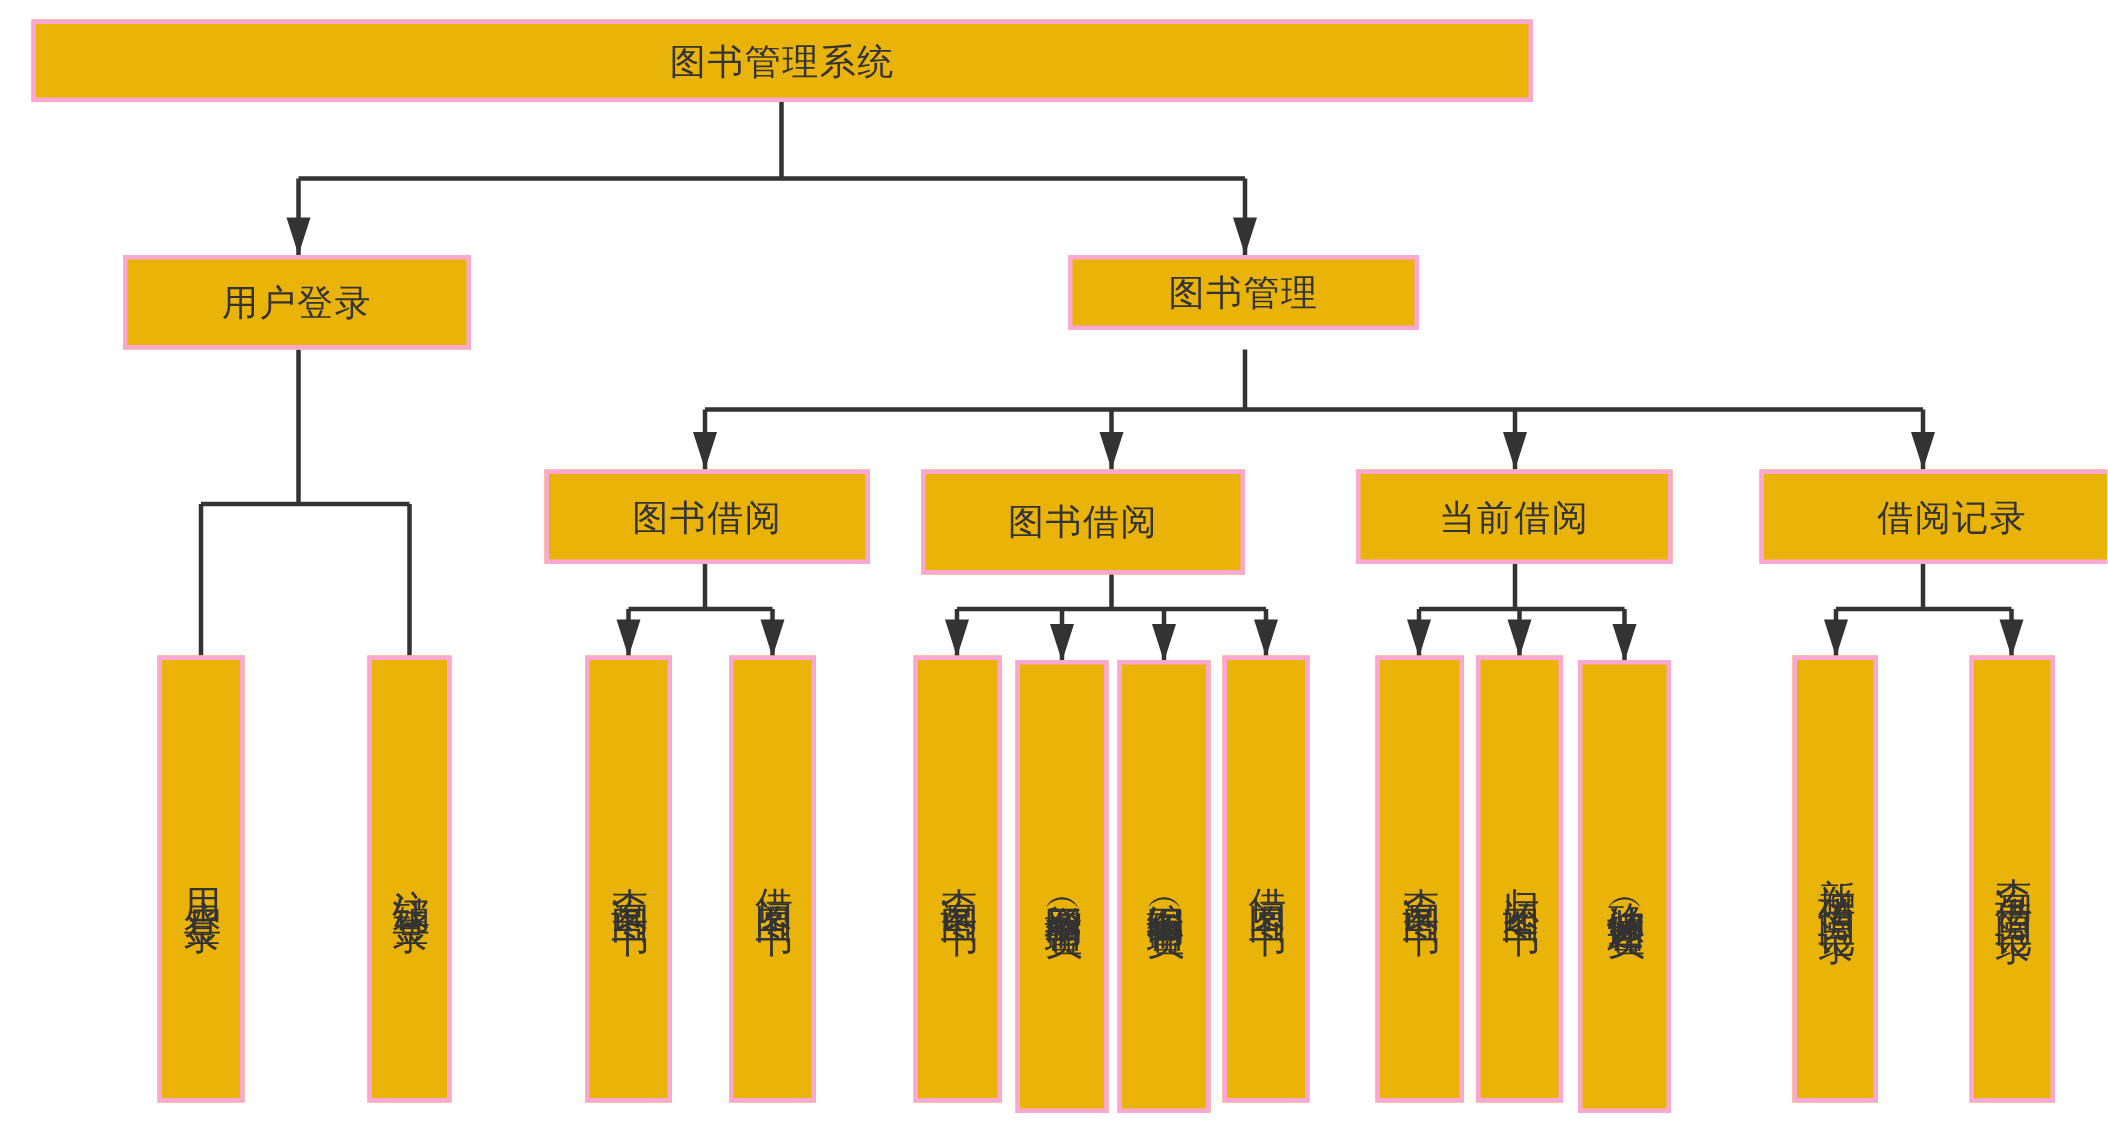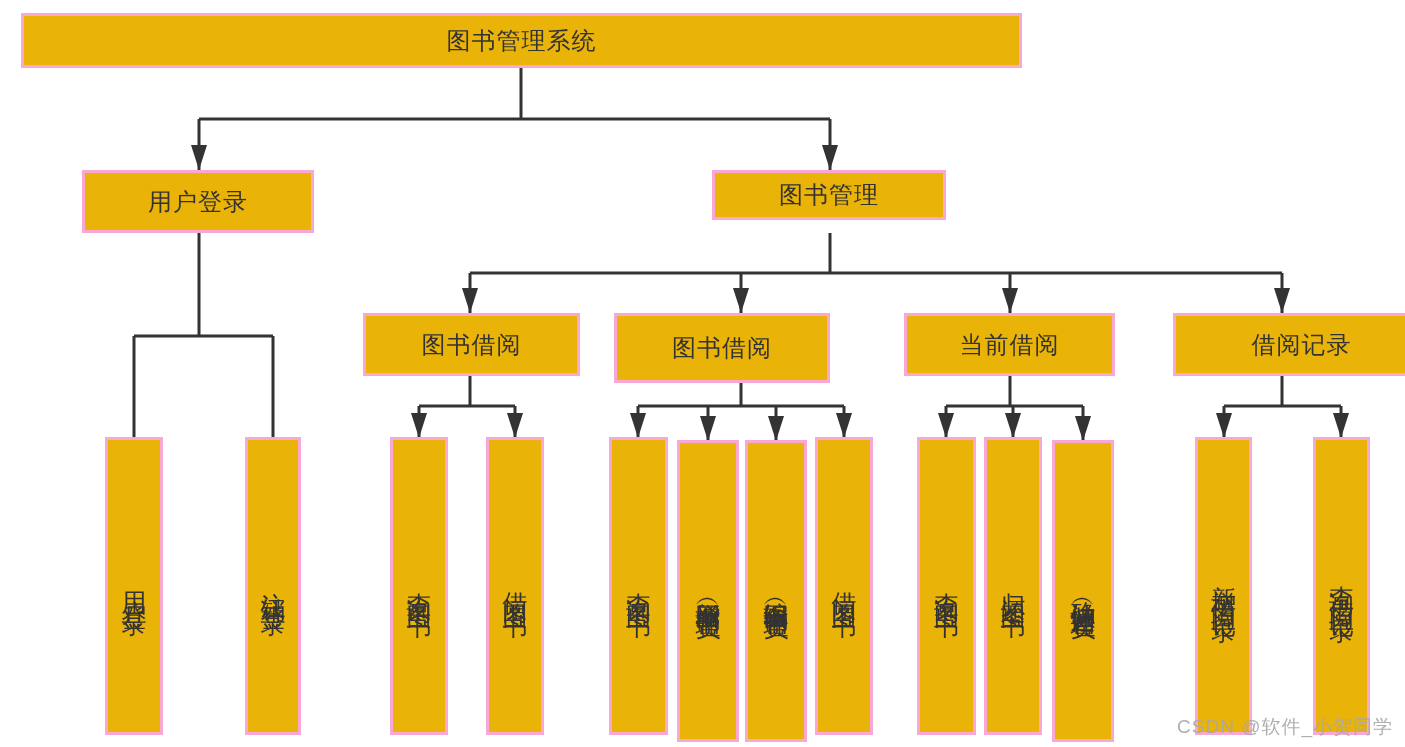--- a/index.html
+++ b/index.html
@@ -139,15 +139,14 @@
     <span class="vtext">确认归还（管理员）</span>
   </div>
 
   <div class="box vbox" style="left:1195px;top:437px;width:57px;height:298px">
     <span class="vtext">新增借阅记录</span>
   </div>
   <div class="box vbox" style="left:1313px;top:437px;width:57px;height:298px">
     <span class="vtext">查询借阅记录</span>
   </div>
 
-  <div class="watermark">CSDN @软件_小贺同学</div>
 
 </div>
 
 </body></html>

